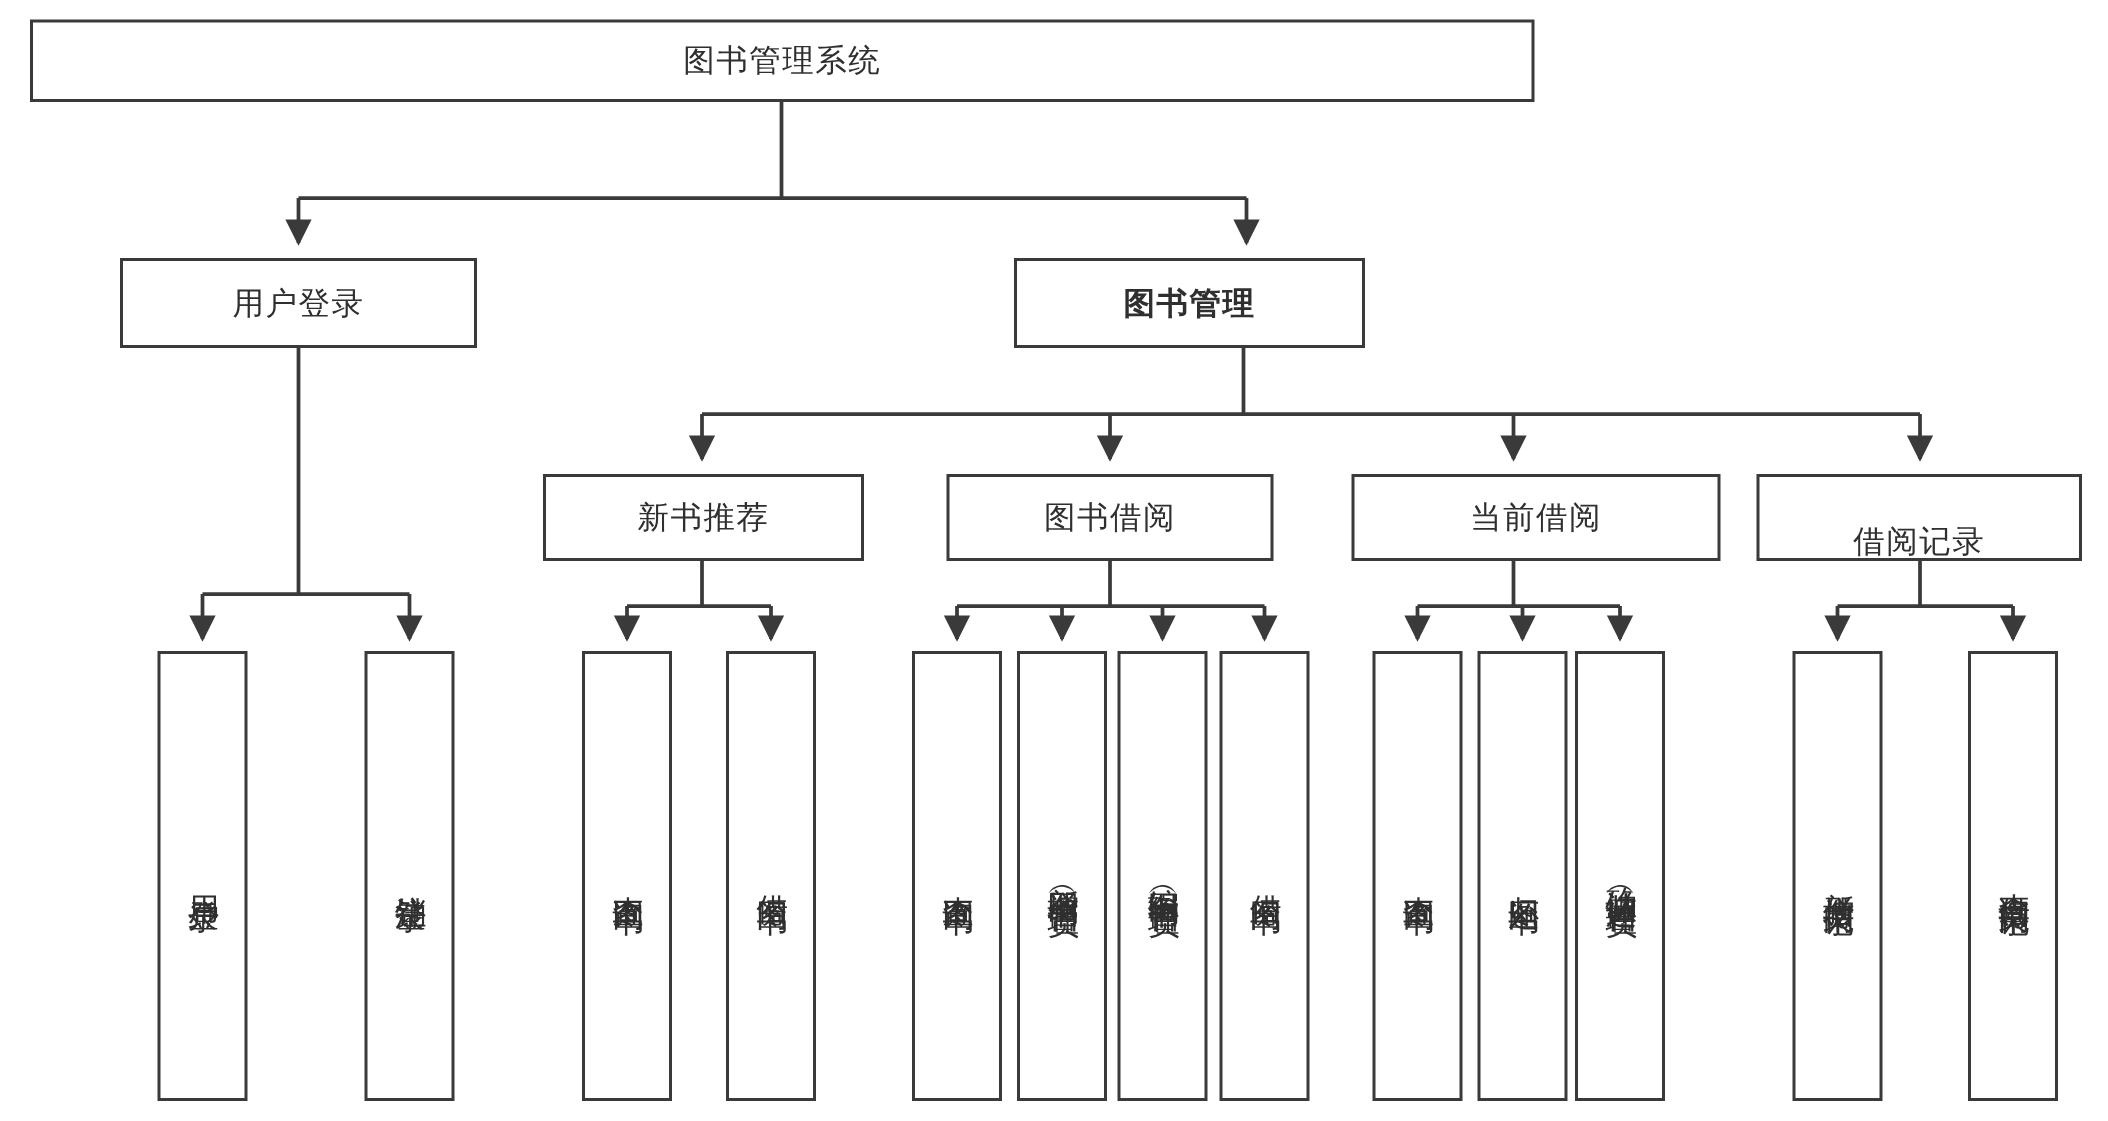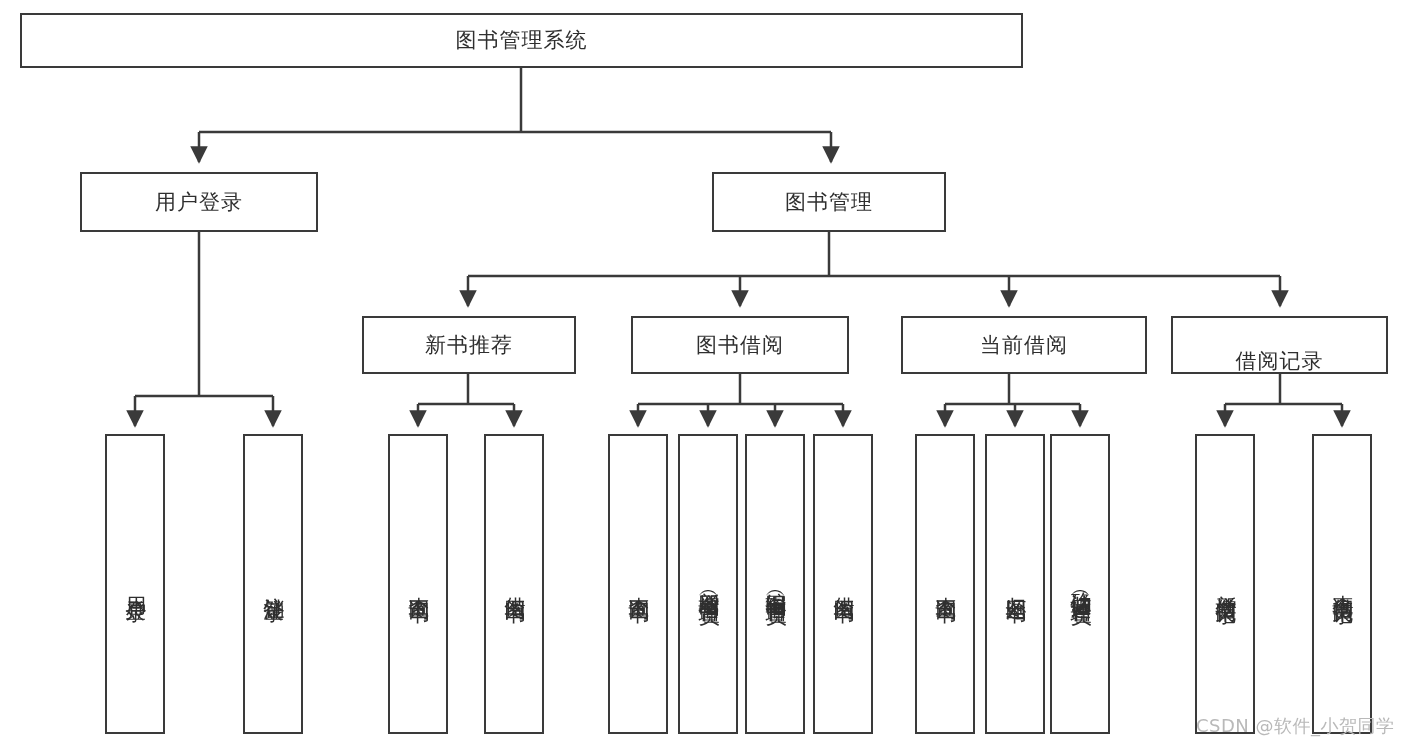--- a/index.html
+++ b/index.html
@@ -119,21 +119,21 @@
     </g>
   </svg>
 
   <div class="node horizontal" style="left:20px; top:13px; width:1003px; height:55px;">
     <span>图书管理系统</span>
   </div>
 
   <div class="node horizontal" style="left:80px; top:172px; width:238px; height:60px;">
     <span>用户登录</span>
   </div>
-  <div class="node horizontal" style="left:712px; top:172px; width:234px; height:60px;">
+  <div class="node horizontal" style="left:676px; top:172px; width:234px; height:60px;font-weight:bold;">
     <span>图书管理</span>
   </div>
 
   <div class="node horizontal" style="left:362px; top:316px; width:214px; height:58px;">
     <span>新书推荐</span>
   </div>
   <div class="node horizontal" style="left:631px; top:316px; width:218px; height:58px;">
     <span>图书借阅</span>
   </div>
   <div class="node horizontal" style="left:901px; top:316px; width:246px; height:58px;">
@@ -176,15 +176,14 @@
   <div class="node vertical" style="left:1050px; top:434px; width:60px; height:300px;">
     <span class="vlabel">确认归还（管理员）</span>
   </div>
   <div class="node vertical" style="left:1195px; top:434px; width:60px; height:300px;">
     <span class="vlabel">新增借阅记录</span>
   </div>
   <div class="node vertical" style="left:1312px; top:434px; width:60px; height:300px;">
     <span class="vlabel">查询借阅记录</span>
   </div>
 
-  <div class="watermark" style="left:1196px; top:714px;">CSDN @软件_小贺同学</div>
 
 </div>
 
 </body></html>

